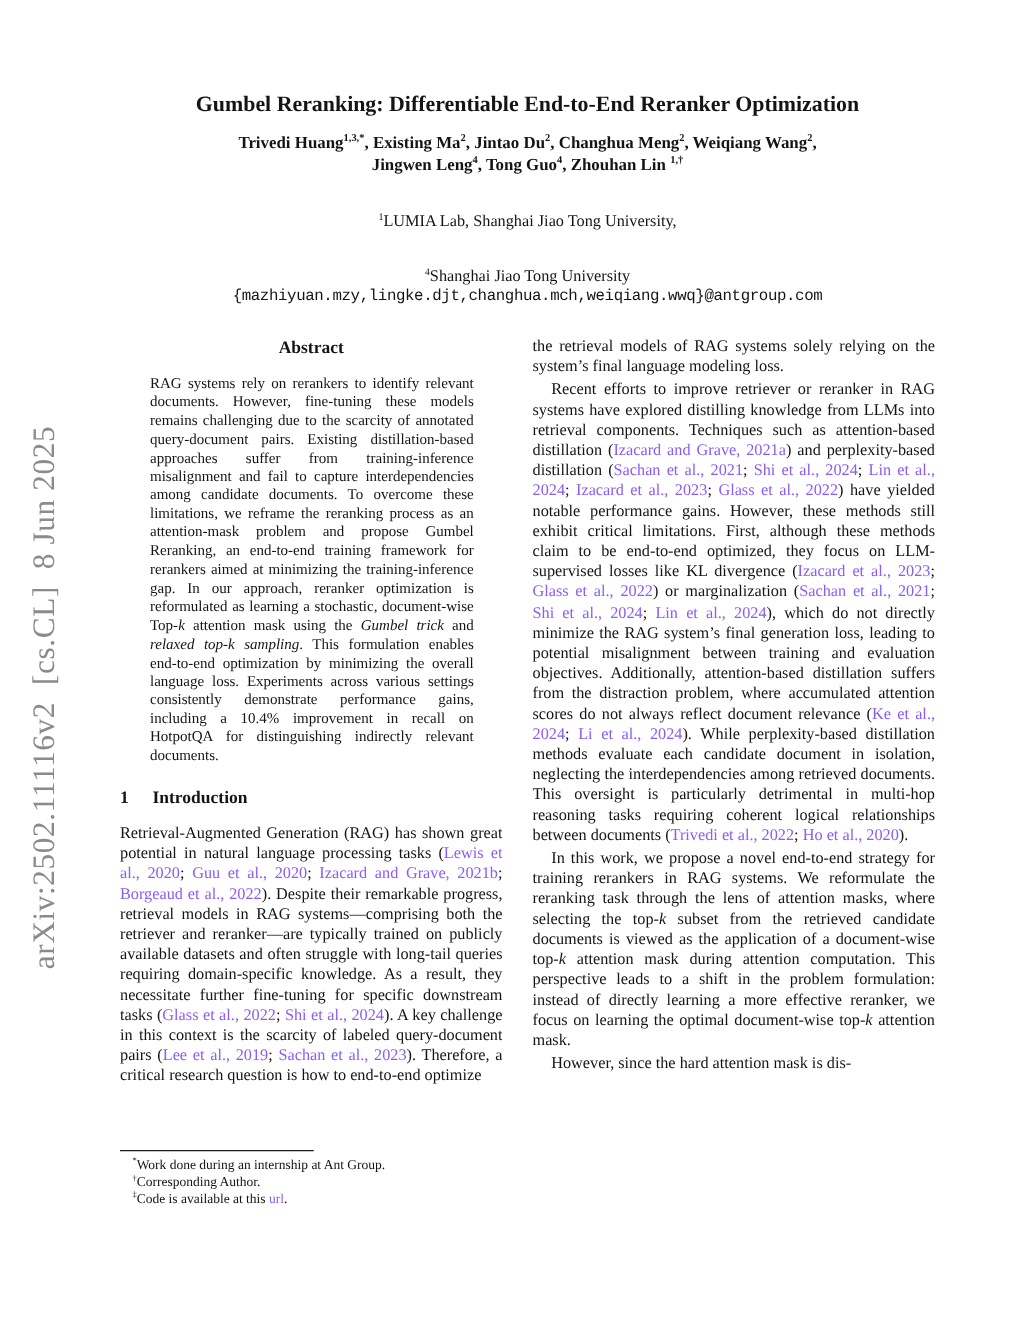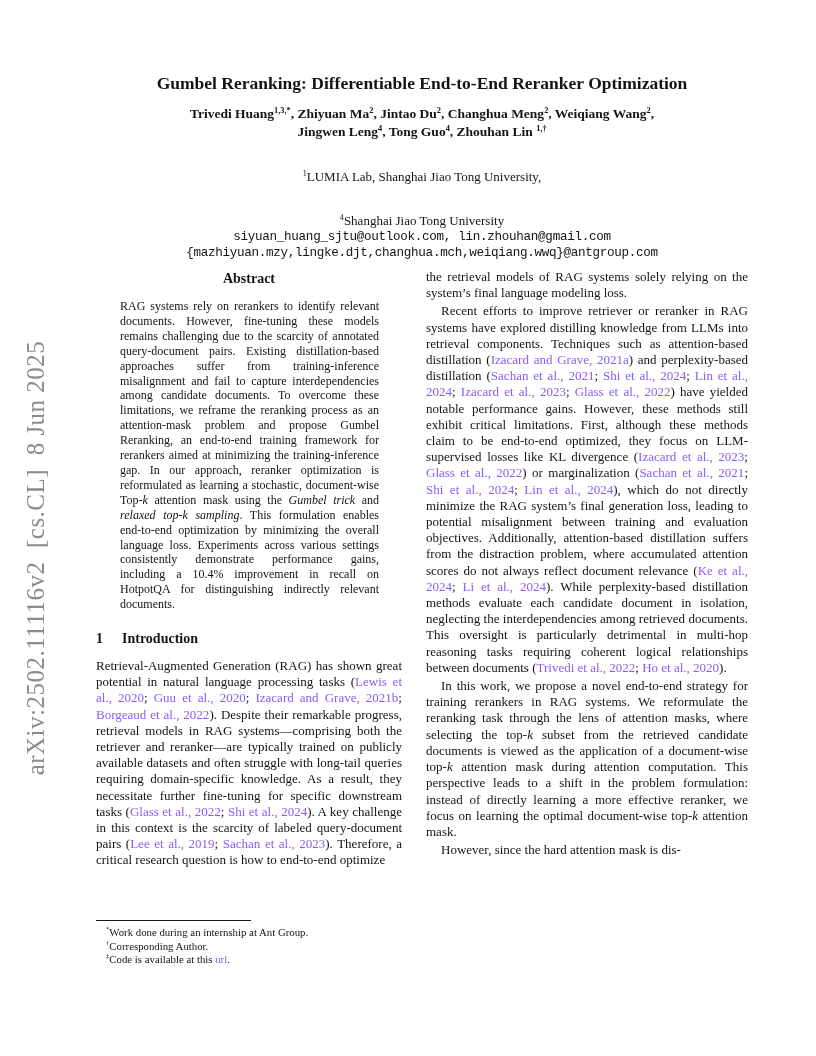--- a/index.html
+++ b/index.html
@@ -74,25 +74,24 @@
 </style>
 </head>
 <body>
 
 <div class="page">
 
   <div class="arxiv-stamp">arXiv:2502.11116v2  [cs.CL]  8 Jun 2025</div>
 
   <div class="header">
     <h1 class="title">Gumbel Reranking: Differentiable End-to-End Reranker Optimization</h1>
-    <div class="authors"><span>Trivedi Huang</span><sup>1,3,*</sup><span>, Zhiyuan Ma</span><sup>2</sup><span>, Jintao Du</span><sup>2</sup><span>, Changhua Meng</span><sup>2</sup><span>, Weiqiang Wang</span><sup>2</sup><span>,</span></div>
+    <div class="authors"><span>Trivedi Huang</span><sup>1,3,*</sup><span>, Existing Ma</span><sup>2</sup><span>, Jintao Du</span><sup>2</sup><span>, Changhua Meng</span><sup>2</sup><span>, Weiqiang Wang</span><sup>2</sup><span>,</span></div>
     <div class="authors"><span>Jingwen Leng</span><sup>4</sup><span>, Tong Guo</span><sup>4</sup><span>, Zhouhan Lin </span><sup>1,†</sup></div>
     <div class="affil"><sup>1</sup><span>LUMIA Lab, Shanghai Jiao Tong University,</span></div>
     <div class="affil"><sup>4</sup><span>Shanghai Jiao Tong University</span></div>
-    <div class="email">siyuan_huang_sjtu@outlook.com, lin.zhouhan@gmail.com</div>
     <div class="email">{mazhiyuan.mzy,lingke.djt,changhua.mch,weiqiang.wwq}@antgroup.com</div>
   </div>
 
   <div class="columns">
 
     <div class="col col-left">
       <h2 class="abs-head">Abstract</h2>
       <div class="abs-body"><span>RAG systems rely on rerankers to identify relevant documents. However, fine-tuning these models remains challenging due to the scarcity of annotated query-document pairs. Existing distillation-based approaches suffer from training-inference misalignment and fail to capture interdependencies among candidate documents. To overcome these limitations, we reframe the reranking process as an attention-mask problem and propose Gumbel Reranking, an end-to-end training framework for rerankers aimed at minimizing the training-inference gap. In our approach, reranker optimization is reformulated as learning a stochastic, document-wise Top-</span><span class="it">k</span><span> attention mask using the </span><span class="it">Gumbel trick</span><span> and </span><span class="it">relaxed top-k sampling</span><span>. This formulation enables end-to-end optimization by minimizing the overall language loss. Experiments across various settings consistently demonstrate performance gains, including a 10.4% improvement in recall on HotpotQA for distinguishing indirectly relevant documents.</span></div>
       <h3 class="sec-head">
         <span class="sec-num">1</span><span>Introduction</span>

